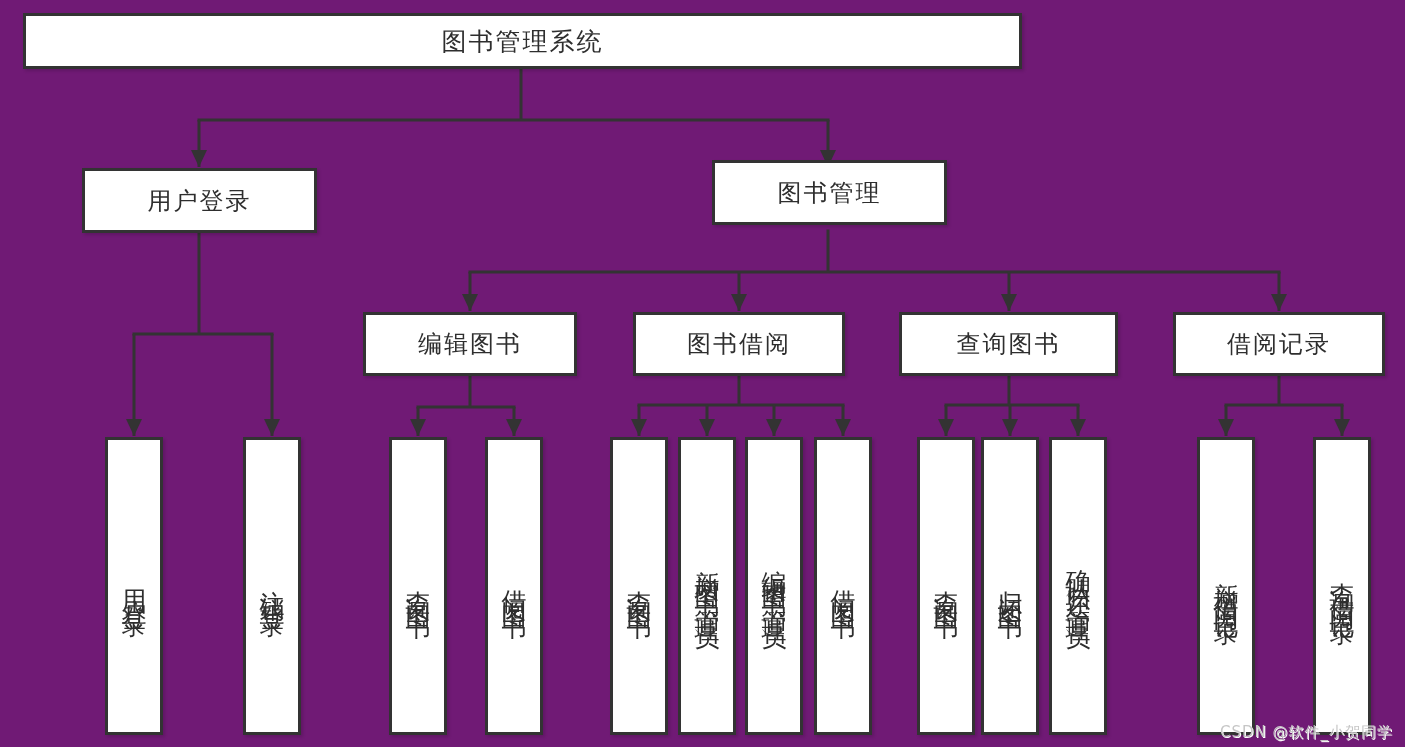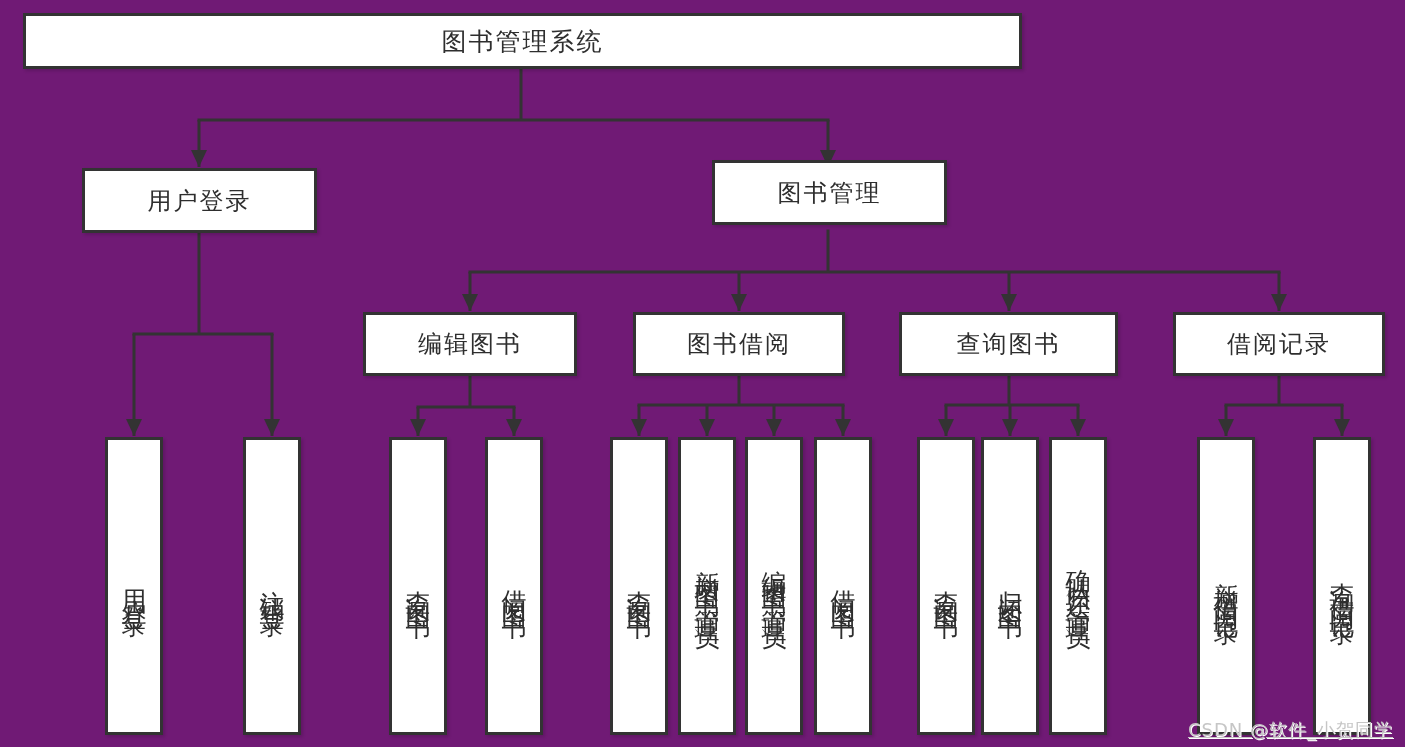--- a/index.html
+++ b/index.html
@@ -42,24 +42,23 @@
     font-size:25px;letter-spacing:8px;
     writing-mode:vertical-rl;
     text-orientation:mixed;
     box-shadow:2px 2px 3px rgba(0,0,0,0.15);
     line-height:1;
   }
   .watermark{
     position:absolute;
     right:12px;bottom:5px;
     color:var(--wm);
-    font-size:18px;
+    font-size:15px;
     letter-spacing:1px;
     text-shadow:1px 1px 0 #ffffff;
-    text-decoration:underline;
   }
 </style>
 </head>
 <body>
 
 <div class="canvas">
 
   <svg class="edges" width="1405" height="747" viewBox="0 0 1405 747">
     <defs>
       <marker id="ah" markerUnits="userSpaceOnUse" markerWidth="20" markerHeight="18" refX="17" refY="8" orient="auto">

